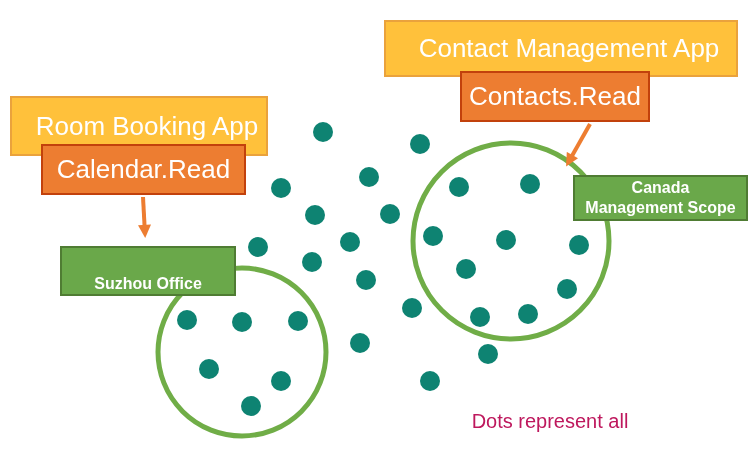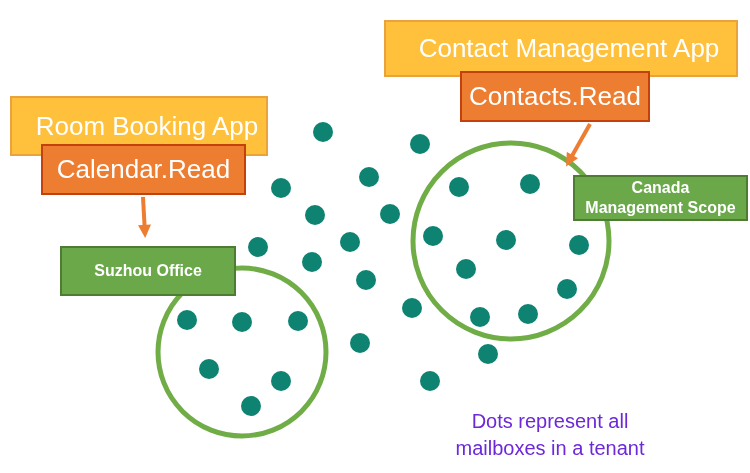--- a/index.html
+++ b/index.html
@@ -48,29 +48,29 @@
     font-size:16px;
     font-weight:bold;
     line-height:20px;
     z-index:3;
     flex-direction:column;
   }
   .room-booking-box   {left:10px;  top:96px;  width:258px; height:60px;}
   .calendar-read-box  {left:41px;  top:144px; width:205px; height:51px;}
   .contact-mgmt-box   {left:384px; top:20px;  width:354px; height:57px;}
   .contacts-read-box  {left:460px; top:71px;  width:190px; height:51px;}
-  .suzhou-box         {left:60px;  top:246px; width:176px; height:50px;}
+  .suzhou-box         {left:60px;  top:246px; width:176px; height:50px;justify-content:flex-end;}
   .canada-box         {left:573px; top:175px; width:175px; height:46px;}
   .caption{
     position:absolute;
     left:400px; top:408px; width:300px;
     text-align:center;
     font-size:20px;
     line-height:27px;
-    color:#6d28d9;
+    color:#be185d;
     z-index:2;
   }
 </style>
 </head>
 <body>
 
 <div class="canvas">
 
   <svg class="diagram-svg" id="diagram-svg" viewBox="0 0 750 473" xmlns="http://www.w3.org/2000/svg">
     <defs>
@@ -139,16 +139,15 @@
     <span>Suzhou Office</span>
   </div>
 
   <div class="box box-green canada-box">
     <span>Canada</span>
     <span>Management Scope</span>
   </div>
 
   <div class="caption">
     <div>Dots represent all</div>
-    <div>mailboxes in a tenant</div>
   </div>
 
 </div>
 
 </body></html>

